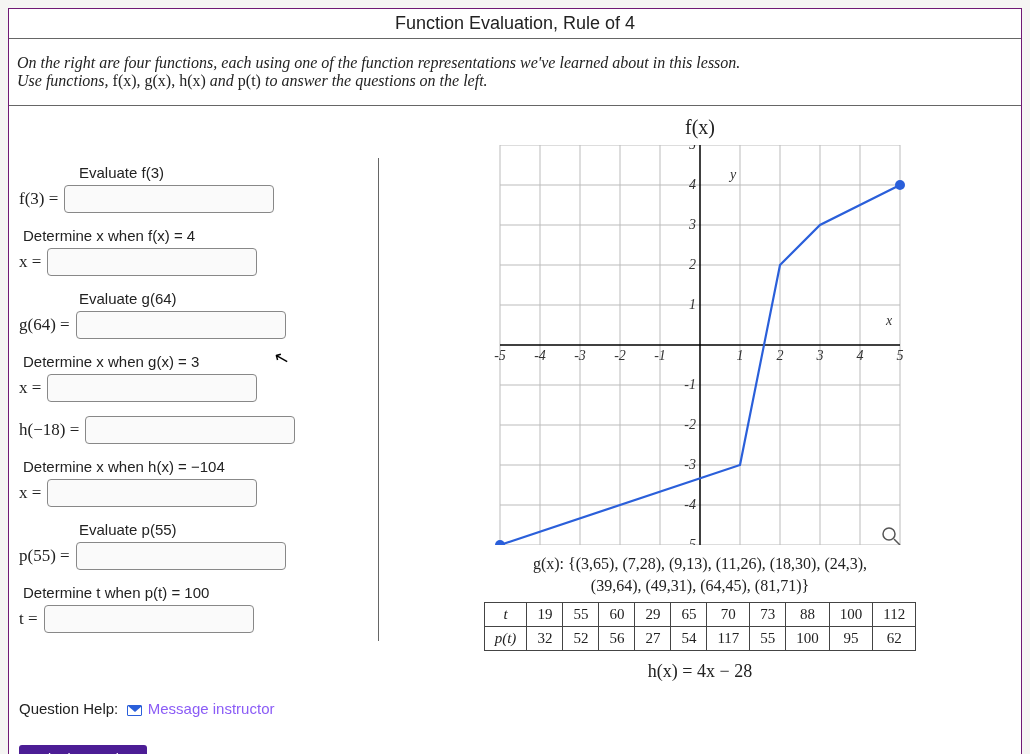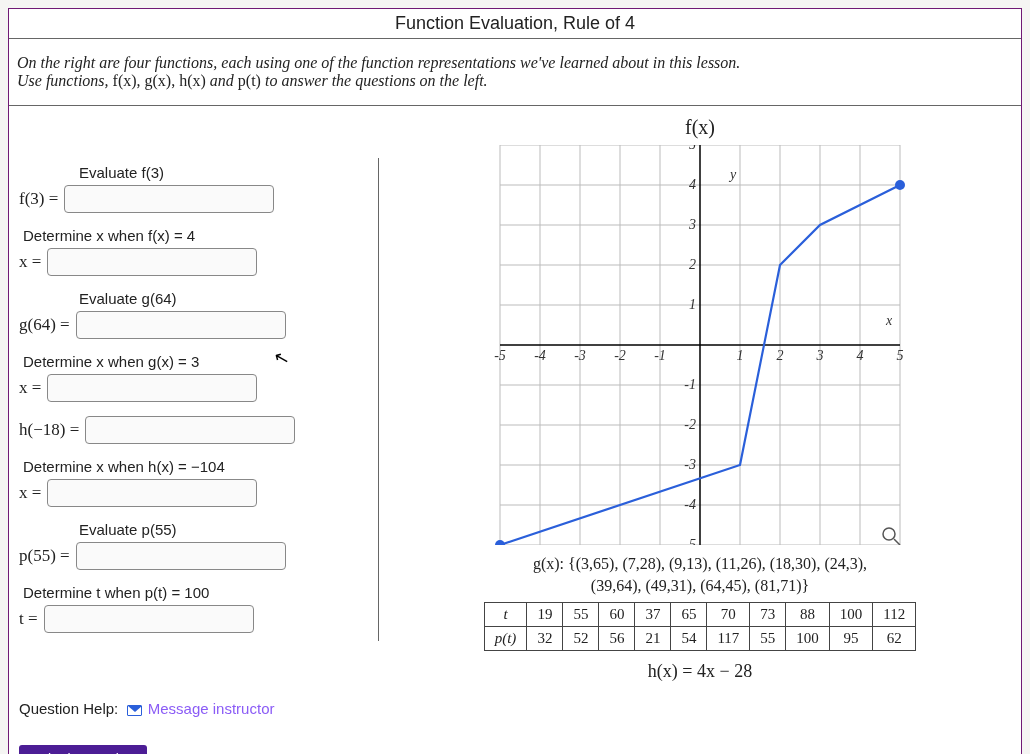--- a/index.html
+++ b/index.html
@@ -301,34 +301,34 @@
         <span>(39,64), (49,31), (64,45), (81,71)}</span>
       </div>
 
       <table class="ptable">
         <tbody>
             <tr>
           <td class="head">t</td>
           <td>19</td>
           <td>55</td>
           <td>60</td>
-          <td>37</td>
+          <td>29</td>
           <td>65</td>
           <td>70</td>
           <td>73</td>
           <td>88</td>
           <td>100</td>
           <td>112</td>
         </tr>
         <tr>
           <td class="head">p(t)</td>
           <td>32</td>
           <td>52</td>
           <td>56</td>
-          <td>21</td>
+          <td>27</td>
           <td>54</td>
           <td>117</td>
           <td>55</td>
           <td>100</td>
           <td>95</td>
           <td>62</td>
         </tr>
       </tbody>
         </table>
 

